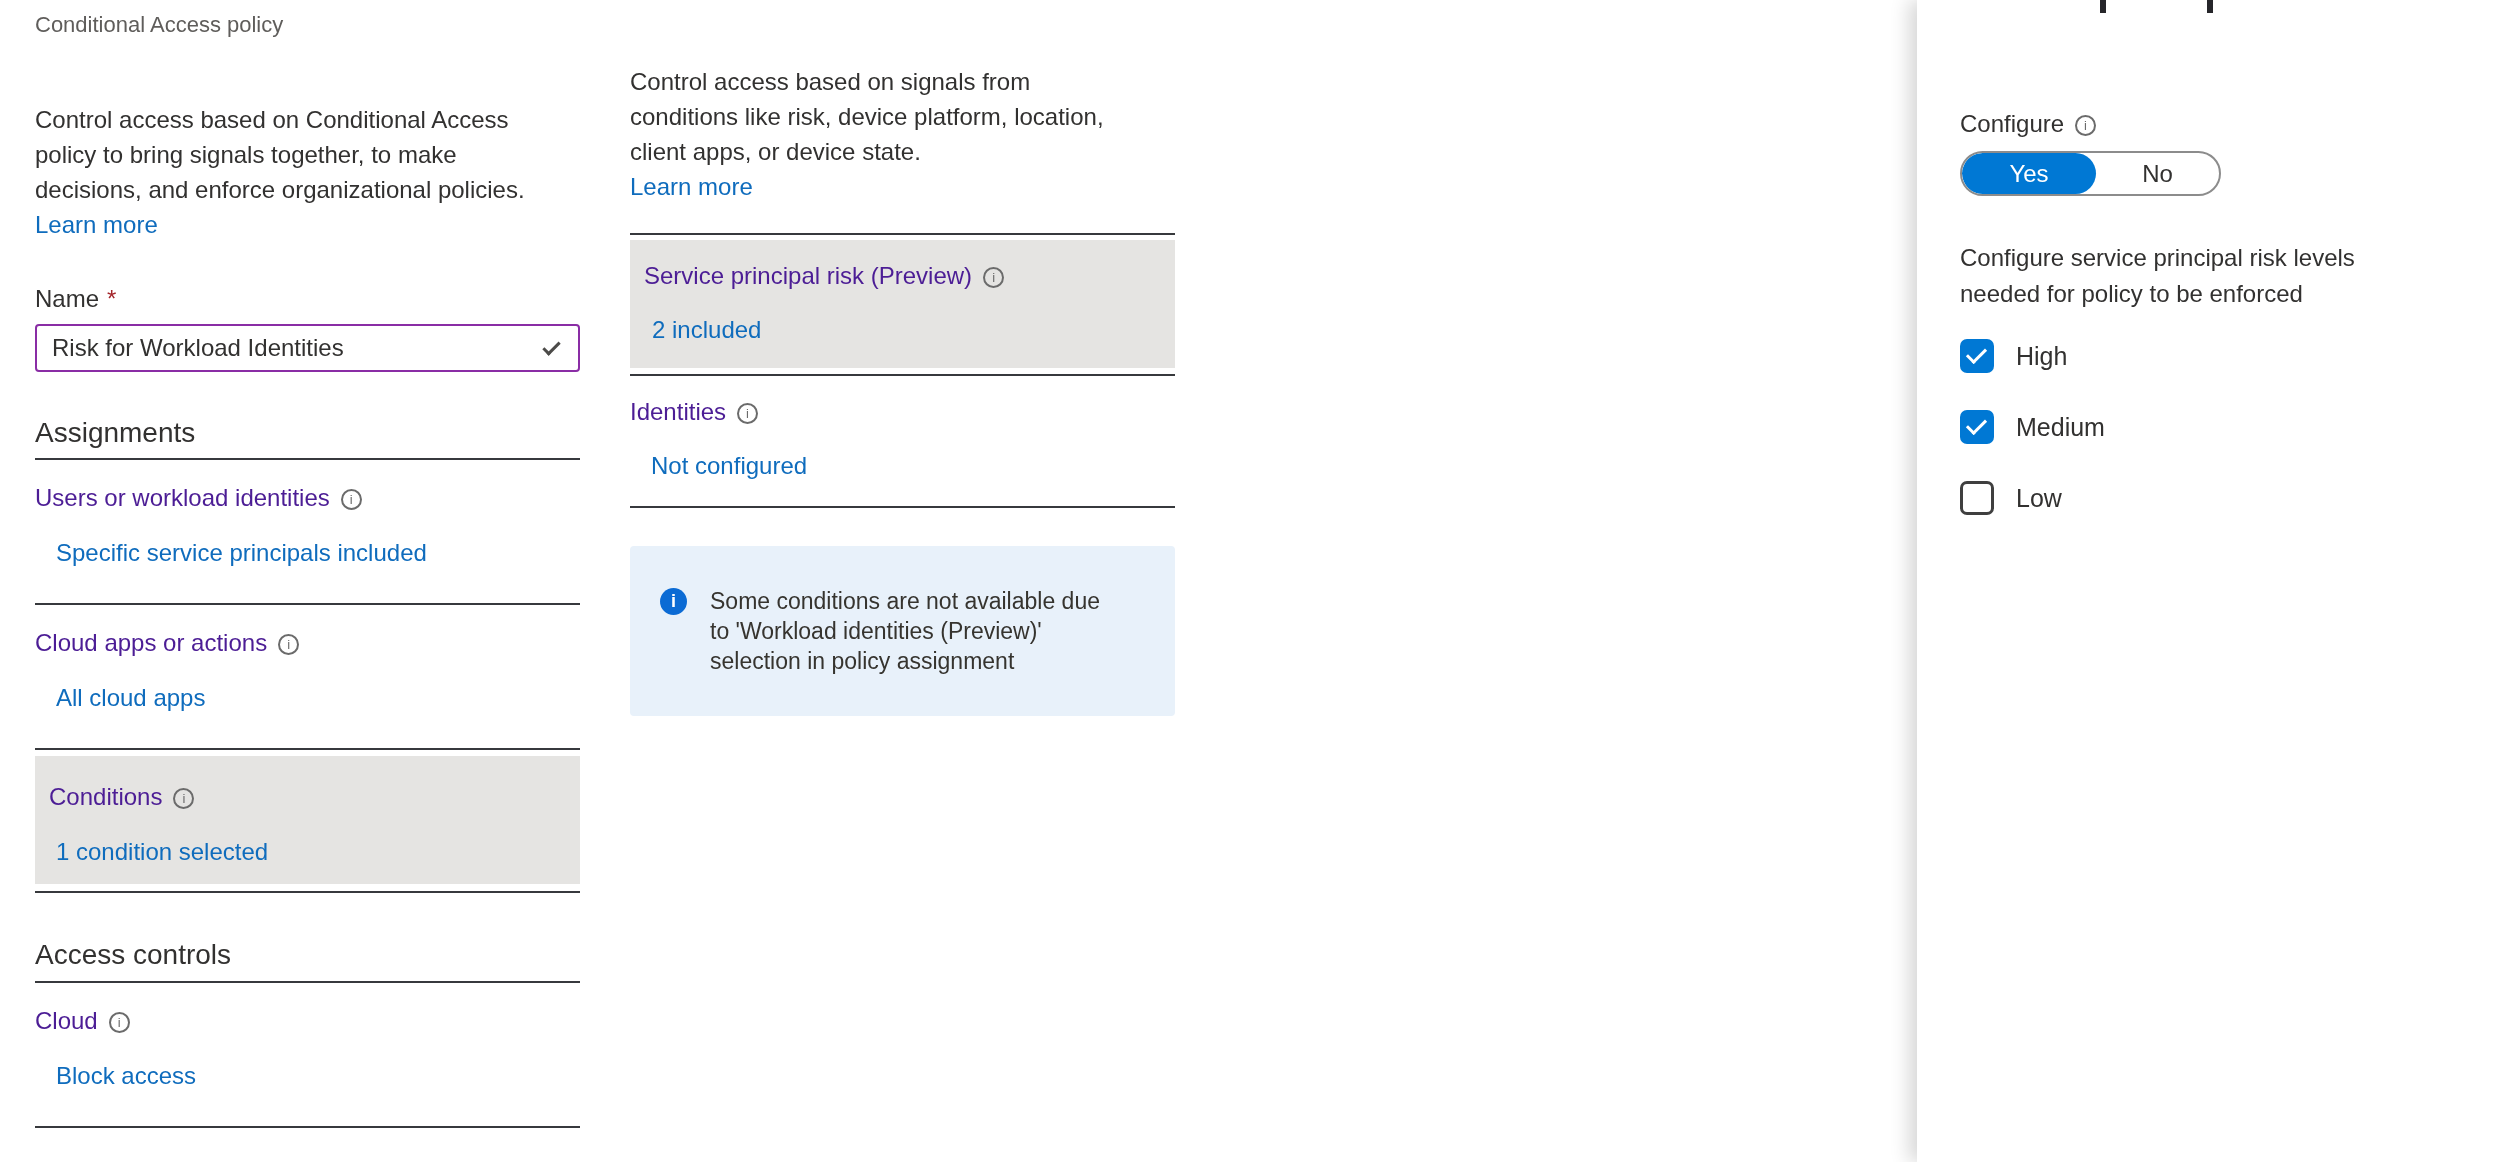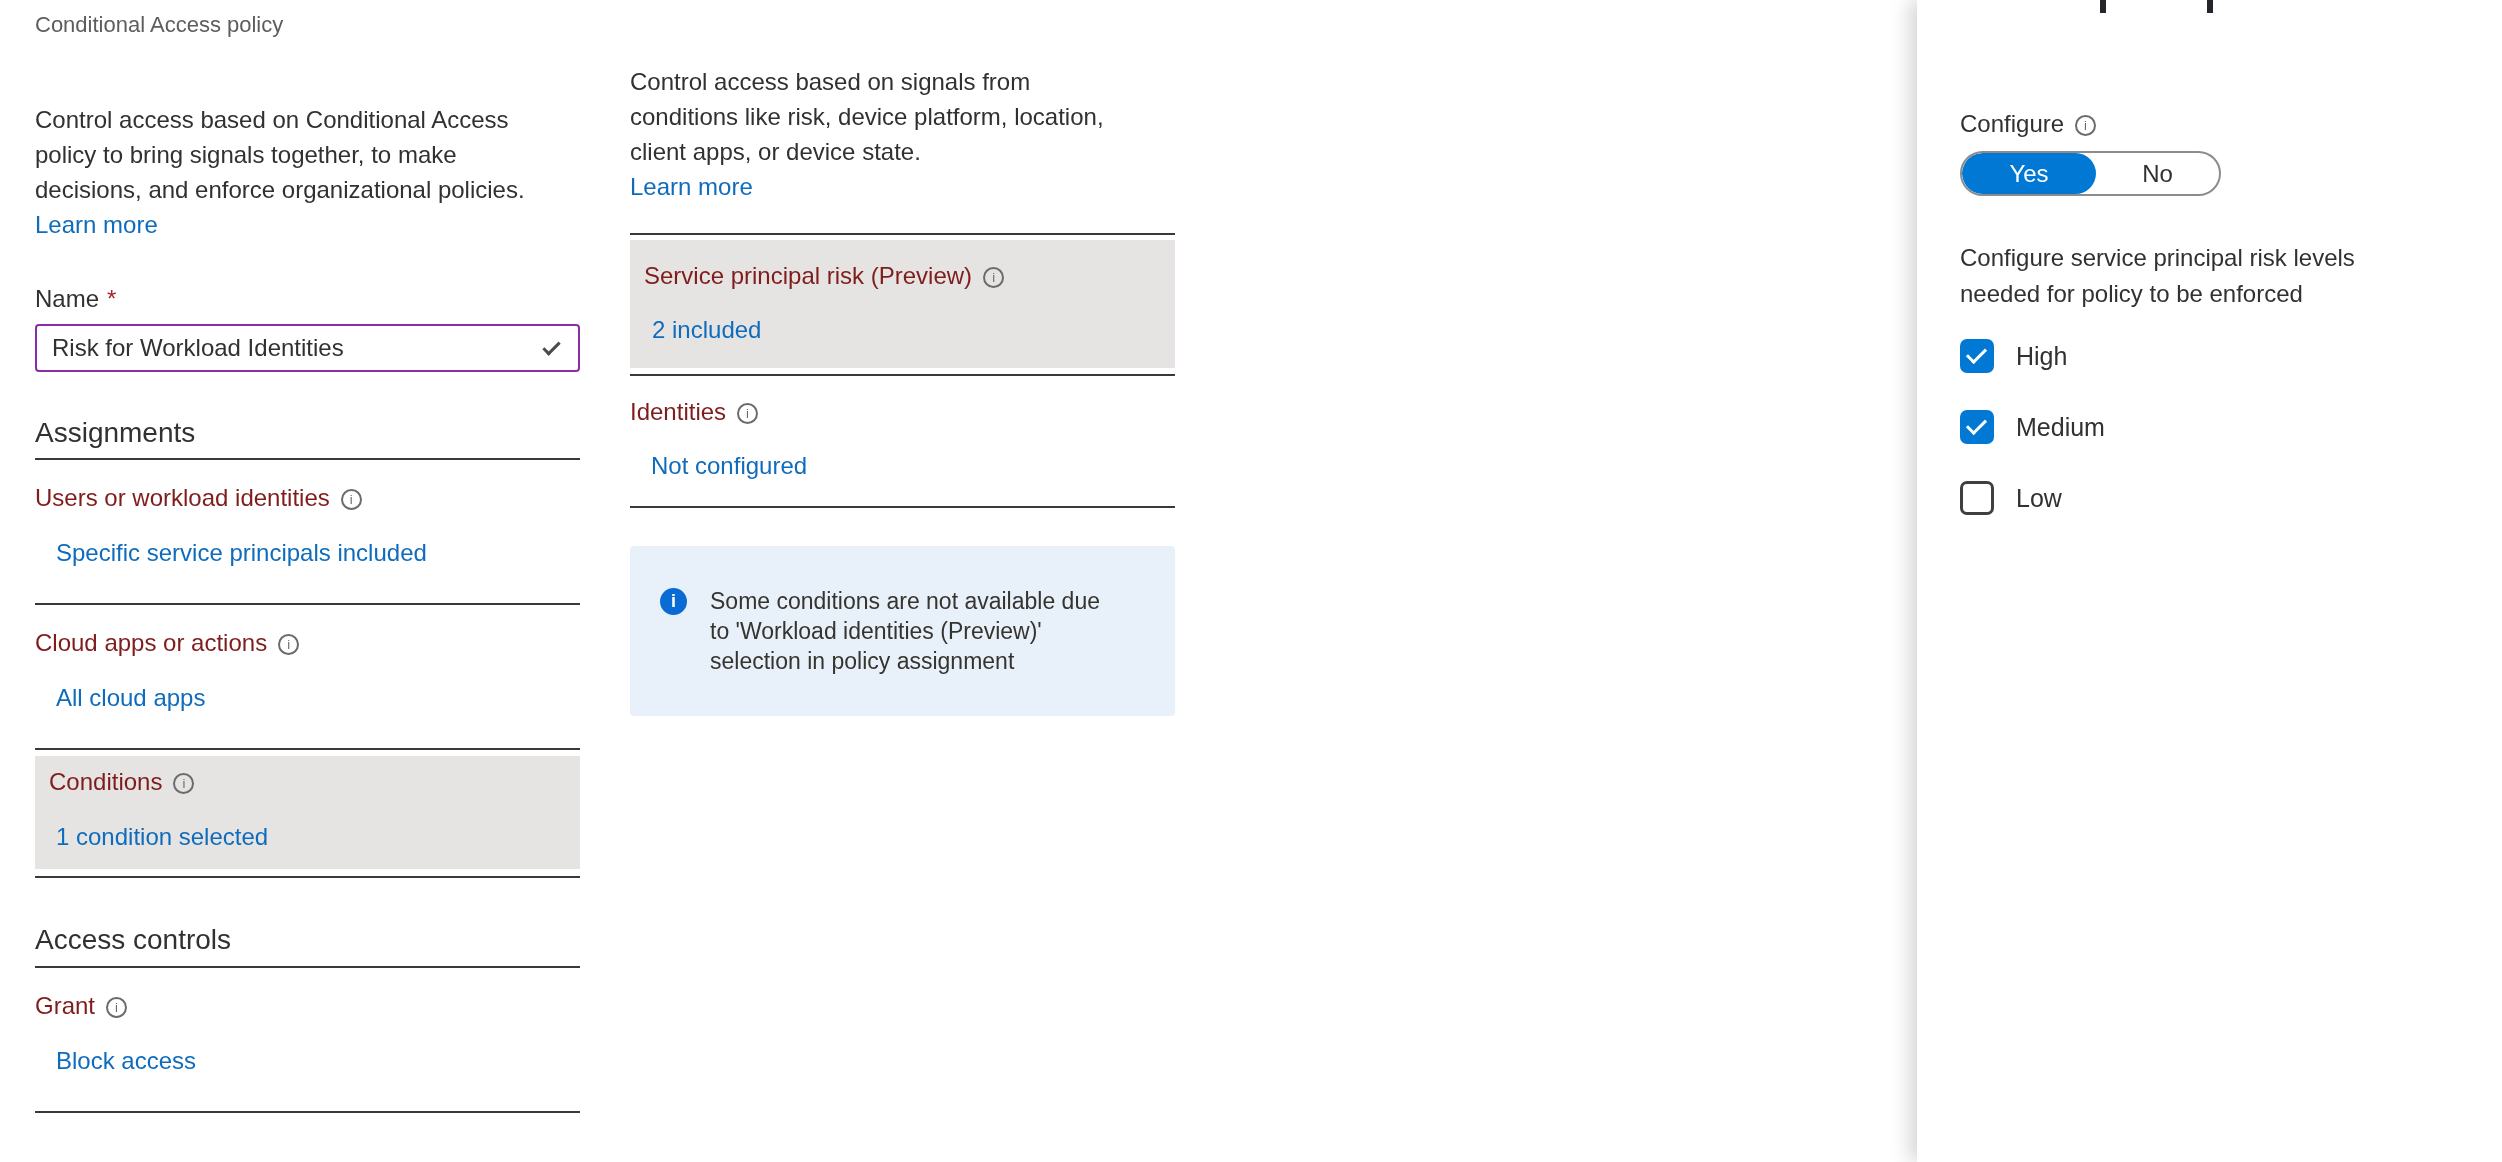--- a/index.html
+++ b/index.html
@@ -38,21 +38,21 @@
                 height:48px; width:100%; background:#fff; }
   .input-wrap input { width:100%; height:100%; border:none; outline:none; background:transparent;
                       font-family:"Liberation Sans", sans-serif; font-size:24px; color:#323130; padding:0 33px 0 15px; }
   .input-check { position:absolute; right:18px; top:16px; width:17px; height:9px;
                  border-left:3px solid #4c4b49; border-bottom:3px solid #4c4b49; transform:rotate(-45deg); }
 
   .h-assignments { margin-top:45px; }
   .h-assignments + .divider { margin-top:9px; }
 
   .field-row { padding:24px 0 36px 0; }
-  .field-label { font-size:24px; color:#7f1d1d; }
+  .field-label { font-size:24px; color:#4c1d95;margin-top:15px; }
   .field-link { display:inline-block; font-size:24px; margin:27px 0 0 21px; }
 
   .gray-row { background:#e5e4e2; margin:6px 0 7px 0; padding:12px 0 18px 14px; }
   .gray-row .field-label { display:inline-block; }
   .gray-row .field-link { margin-left:7px; }
 
   .h-access { margin-top:46px; }
   .h-access + .divider { margin-top:10px; }
 
   
@@ -132,21 +132,21 @@
   <div class="gray-row field-row">
     <span class="field-label">Conditions</span><span class="info-icon">i</span><br>
     <a class="field-link link">1 condition selected</a>
   </div>
   <div class="divider"></div>
 
   <h2 class="section-h h-access">Access controls</h2>
   <div class="divider"></div>
 
   <div class="field-row">
-    <span class="field-label">Grant</span><span class="info-icon">i</span><br>
+    <span class="field-label">Cloud</span><span class="info-icon">i</span><br>
     <a class="field-link link">Block access</a>
   </div>
   <div class="divider"></div>
 
 </div>
 
 <div class="col col-middle">
 
   <div class="desc mid-desc"><span>Control access based on signals from
 conditions like risk, device platform, location,

